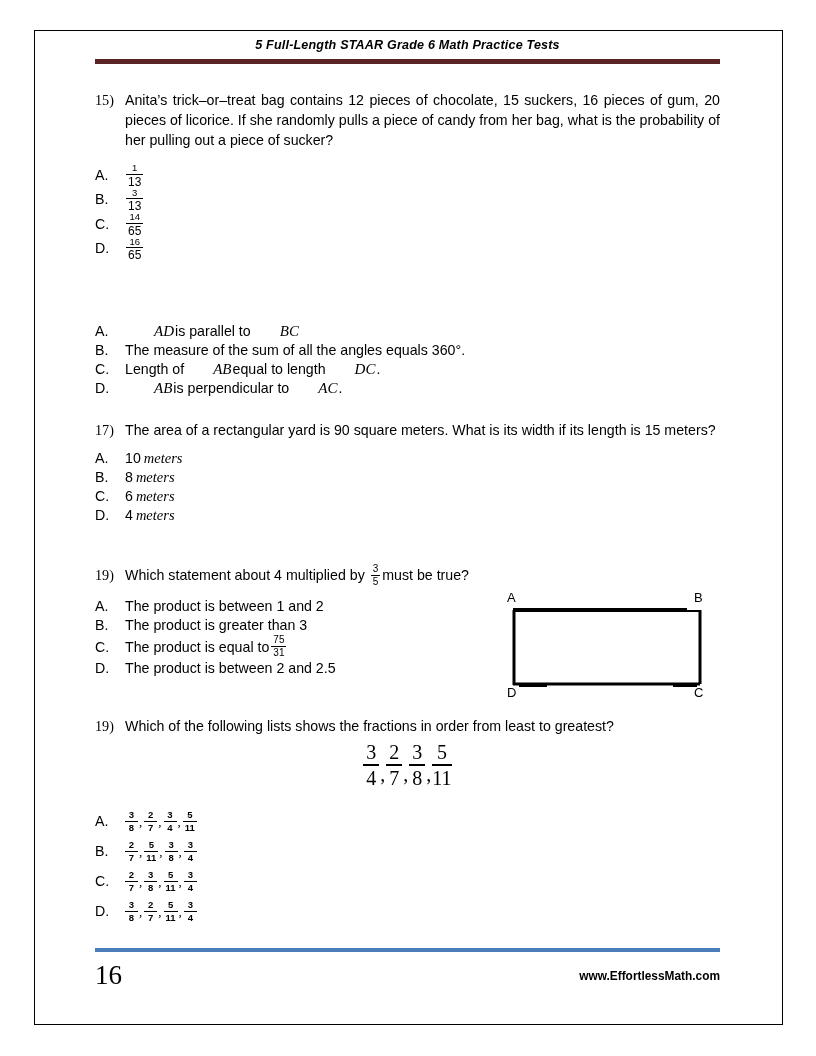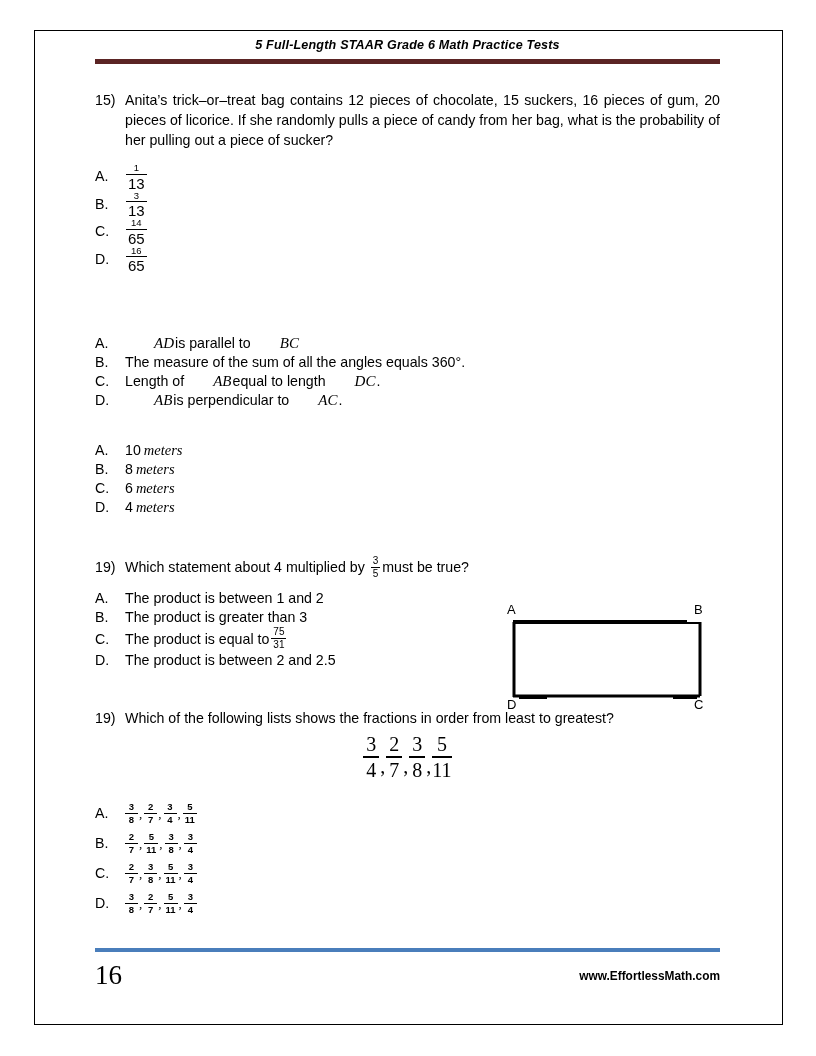--- a/index.html
+++ b/index.html
@@ -61,21 +61,21 @@
   .q-text {
     display: flex;
     align-items: flex-start;
     font-size: 14.2px;
     line-height: 20px;
     color: #000;
   }
   .q-num {
     flex: 0 0 auto;
     width: 30px;
-    font-family: Liberation Sans, sans-serif;
+    font-family: Liberation Serif, serif;
     white-space: nowrap;
   }
   .q-body {
     flex: 1 1 auto;
     font-family: "Liberation Sans", sans-serif;
   }
   .q-body.justify { text-align: justify; }
   .q-body.justify-all { text-align: justify; text-align-last: left; }
 
   
@@ -124,21 +124,21 @@
     vertical-align: middle;
     font-family: "Liberation Sans", sans-serif;
     line-height: 1;
     margin: 0 1px;
   }
   .frac .num {
     font-size: 9.5px;
     padding: 0 2px 1px 2px;
   }
   .frac .den {
-    font-size: 15px;
+    font-size: 12px;
     padding: 1px 2px 0 2px;
     border-top: 1.6px solid #000;
   }
 
   
   .frac-stem {
     display: inline-flex;
     flex-direction: column;
     align-items: center;
     vertical-align: middle;
@@ -367,20 +367,24 @@
         <text x="193" y="14" font-family="Liberation Sans, sans-serif" font-size="13" fill="#000">B</text>
         <text x="193" y="109" font-family="Liberation Sans, sans-serif" font-size="13" fill="#000">C</text>
         <text x="6" y="109" font-family="Liberation Sans, sans-serif" font-size="13" fill="#000">D</text>
       </svg>
     </div>
   </div>
 
   <div style="height:22px"></div>
 
   <div class="q-block">
+    <div class="q-text">
+      <span class="q-num">17)</span>
+      <span class="q-body justify">The area of a rectangular yard is 90 square meters. What is its width if its length is 15 meters?</span>
+    </div>
     <div class="gap-xs"></div>
     <div class="choices">
       <div class="choice">
         <span class="choice-letter">A.</span>
         <span class="choice-body">
           <span>10</span>
           <span class="munit">meters</span>
         </span>
       </div>
       <div class="choice">

